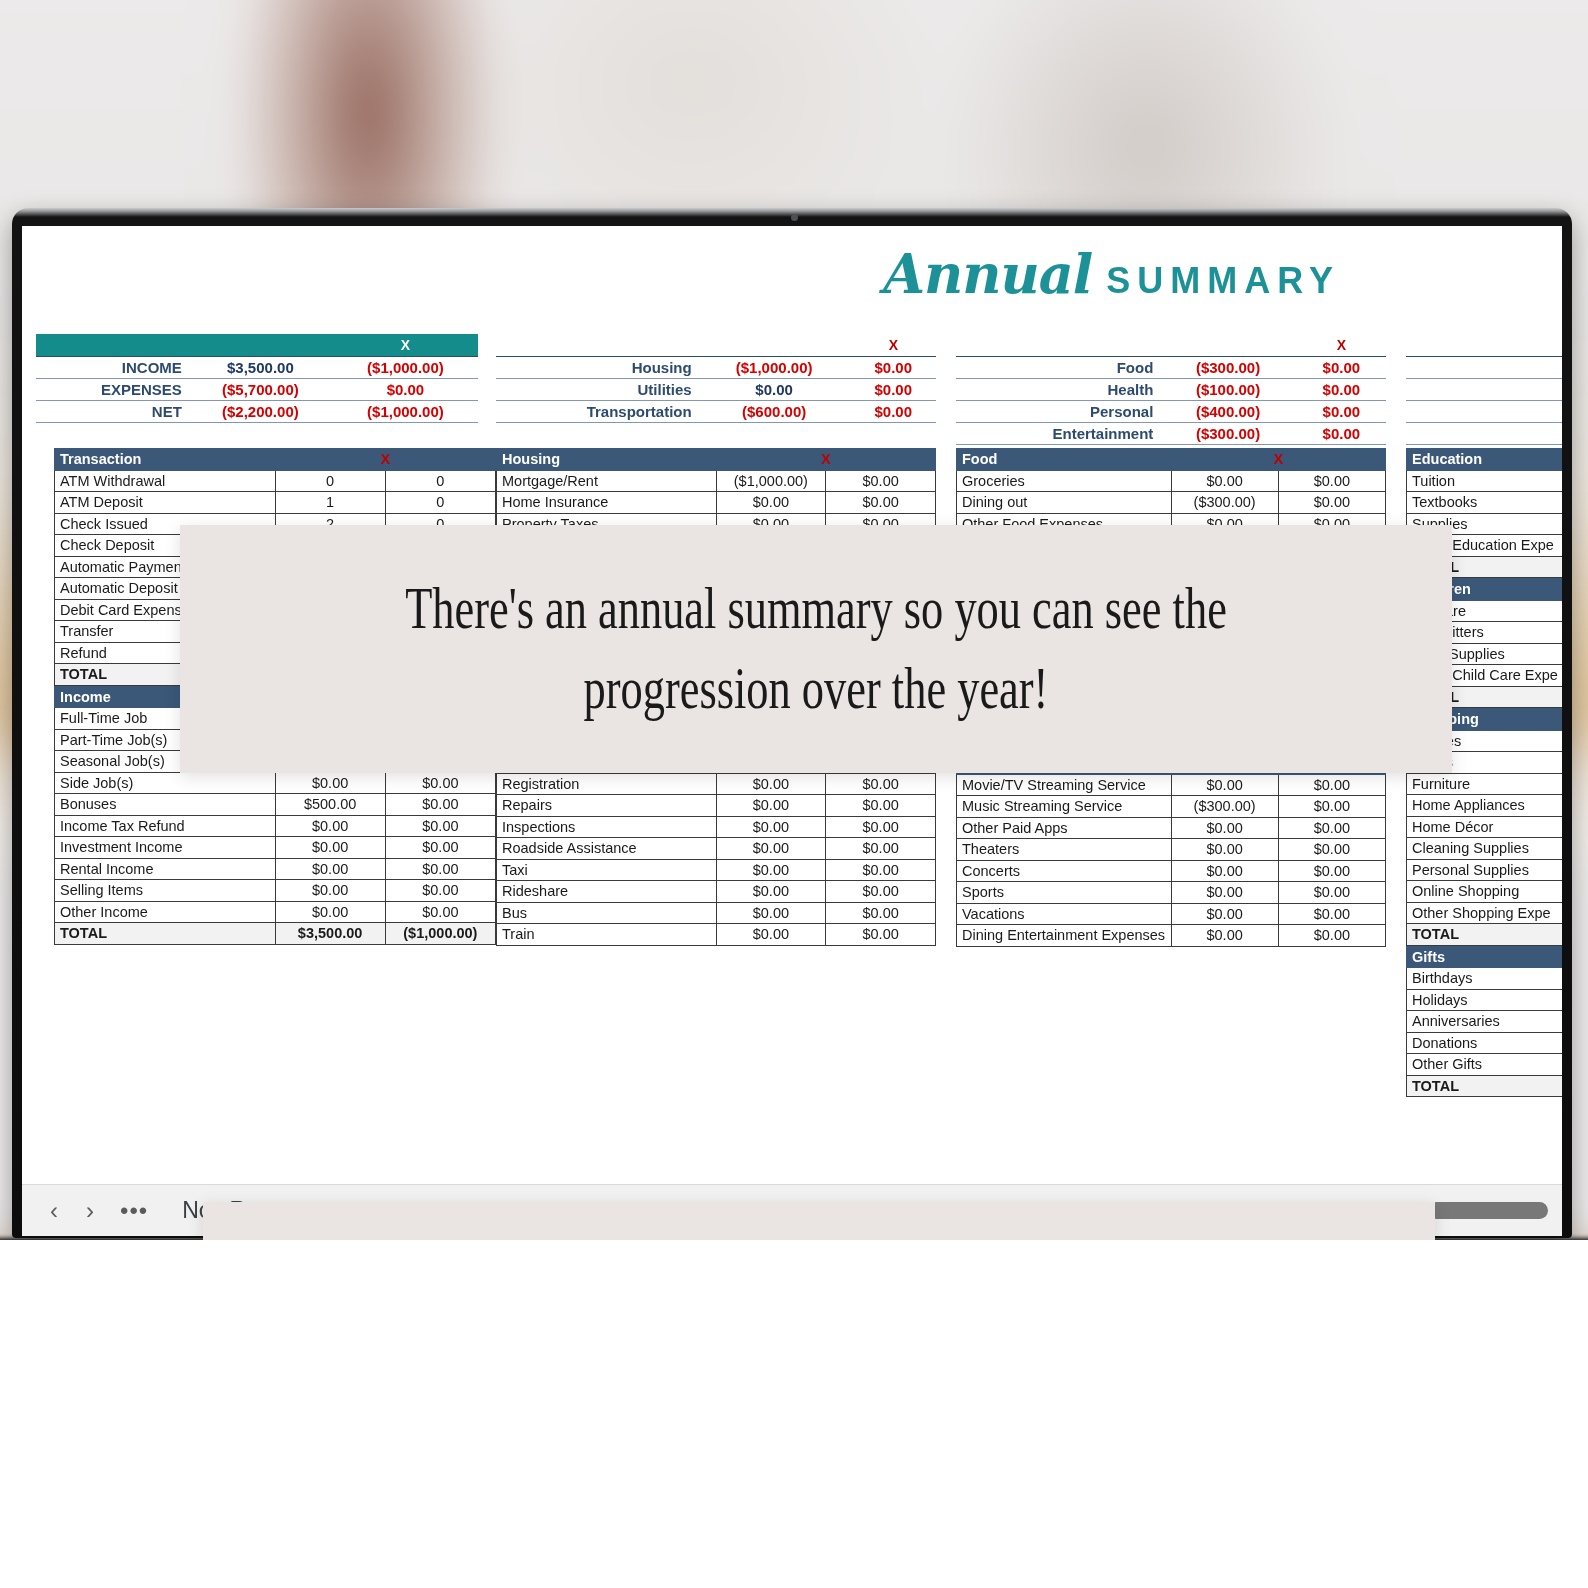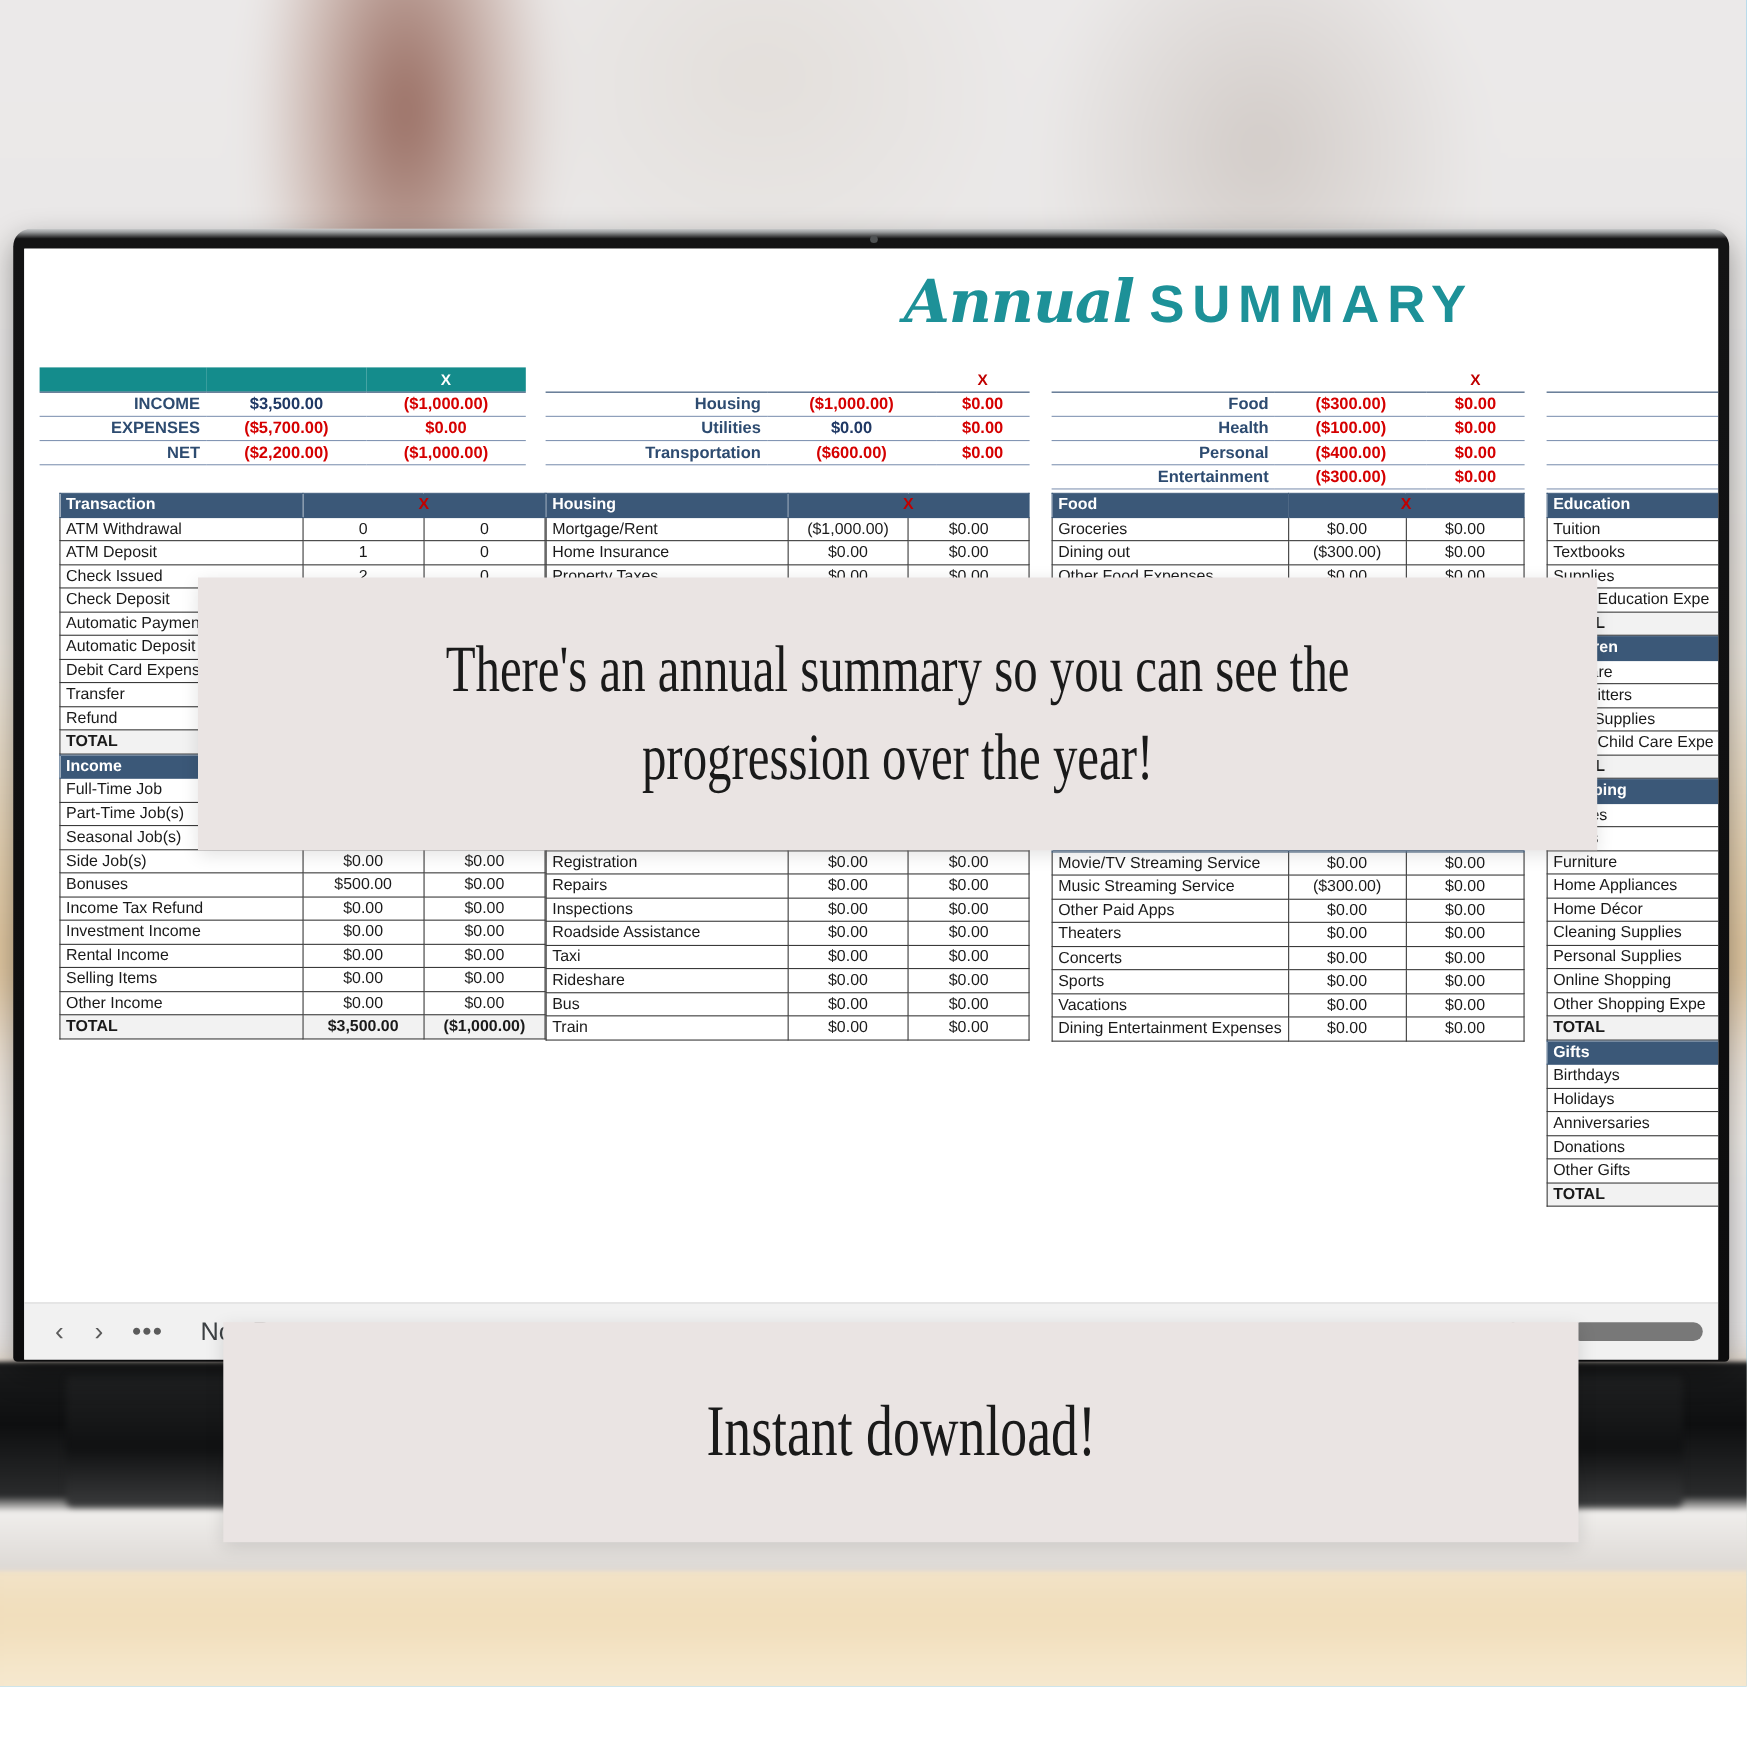--- a/index.html
+++ b/index.html
@@ -3,21 +3,21 @@
 <meta charset="utf-8">
 <style>
   * { box-sizing: border-box; margin: 0; padding: 0; }
   html, body {
     width: 1588px; height: 1588px;
     overflow: hidden;
     font-family: "Liberation Sans", sans-serif;
   }
 
   
-  .stage { position: relative; width: 1588px; height: 1533px; background: #0ea5e9; overflow: hidden; }
+  .stage { position: relative; width: 1588px; height: 1240px; background: #e5e5e5; overflow: hidden; }
 
   .bg-photo {
     position: absolute; inset: 0;
     background:
       radial-gradient(ellipse 180px 420px at 400px 150px, rgba(120,60,45,.75) 0%, rgba(150,95,75,.30) 45%, rgba(0,0,0,0) 70%),
       radial-gradient(ellipse 260px 300px at 1120px 180px, rgba(180,168,160,.45) 0%, rgba(0,0,0,0) 72%),
       radial-gradient(ellipse 300px 260px at 700px 120px, rgba(225,220,215,.8) 0%, rgba(0,0,0,0) 75%),
       linear-gradient(to bottom,
         #eceaea 0%, #e9e7e6 28%,
         #ece6dd 40%, #e4cfae 51%, #dfc49c 57%,
@@ -66,21 +66,21 @@
   .title-wrap {
     position: absolute; right: 222px; top: 16px;
     display: flex; align-items: baseline; gap: 14px;
   }
   .title-script {
     font-family: "DejaVu Serif", serif;
     font-style: italic; font-weight: 700;
     font-size: 54px; color: #1d9198; letter-spacing: -1px;
   }
   .title-caps {
-    font-size: 48px; font-weight: 700; color: #1d9198; letter-spacing: 7px;
+    font-size: 36px; font-weight: 700; color: #1d9198; letter-spacing: 7px;
   }
 
   
   .sumrow { position: absolute; top: 108px; left: 0; width: 1540px; height: 86px; }
   .sumblk { position: absolute; }
   .sumblk table { border-collapse: collapse; width: 100%; }
   .sumblk td { font-size: 15px; padding: 2px 6px; height: 22px; }
   .sum-hdr { height: 20px; }
   .sum-hdr td { font-weight: 700; font-size: 14px; color: #c00000; text-align: center; }
   .sum-hdr.teal td { background: #148c8c; color: #fff; }

